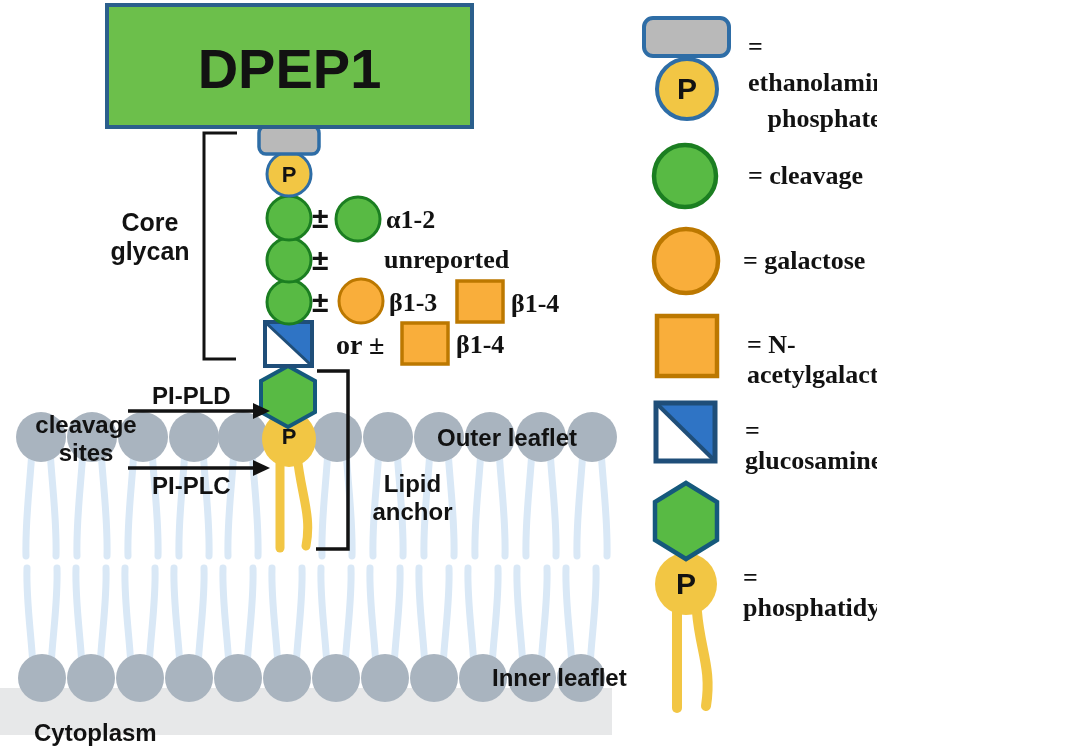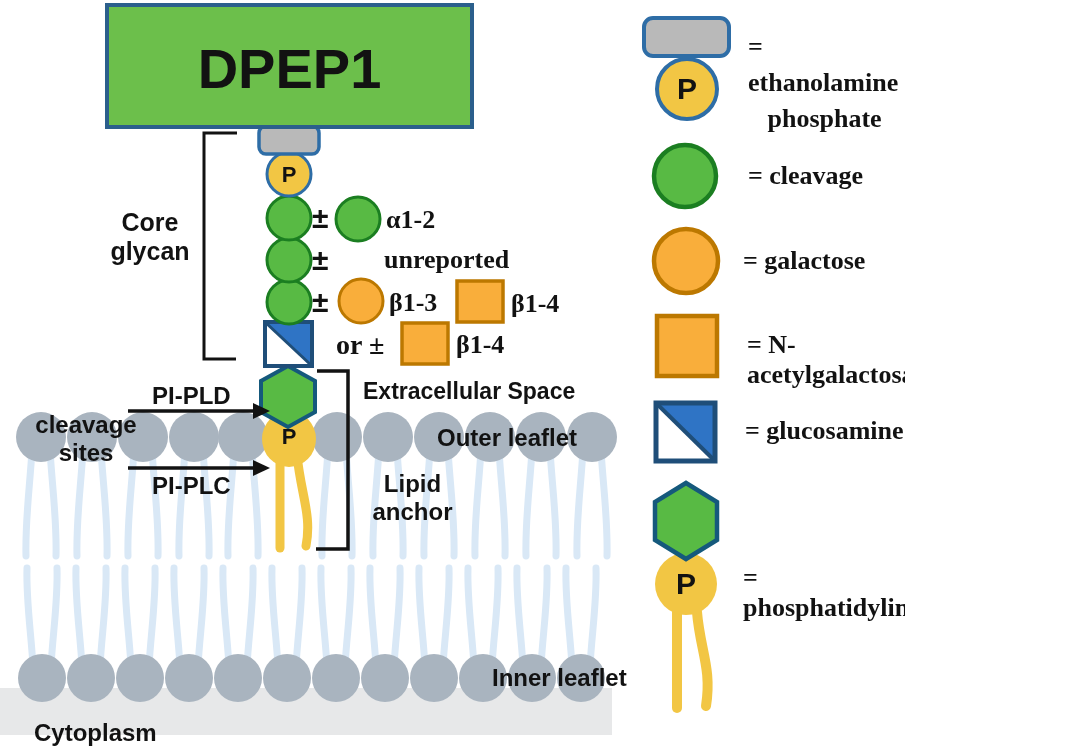--- a/index.html
+++ b/index.html
@@ -2,21 +2,20 @@
 <html><head>
 <meta charset="utf-8">
 <style>
   html,body{margin:0;padding:0;background:#ffffff;}
   #canvas{
     position:relative;
     width:877px;height:753px;
     background:#ffffff;
     font-family:"Liberation Sans",sans-serif;
     overflow:hidden;
-    padding-left:28px;
   }
   svg{position:absolute;left:0;top:0;}
   .lbl{
     position:absolute;
     font-weight:700;
     color:#121212;
     white-space:pre-line;
     line-height:1.15;
   }
   .pre{white-space:pre-wrap;}
@@ -189,21 +188,20 @@
   <div class="lbl pm" style="left:312px;top:243px;">±</div>
   <div class="lbl big" style="left:384px;top:245px;">unreported</div>
 
   <div class="lbl pm" style="left:312px;top:285px;">±</div>
   <div class="lbl big" style="left:389px;top:288px;">β1-3</div>
   <div class="lbl big" style="left:511px;top:289px;">β1-4</div>
 
   <div class="lbl big" style="left:336px;top:329px;font-size:28px;">or ±</div>
   <div class="lbl big" style="left:456px;top:330px;">β1-4</div>
 
-  <div class="lbl med" style="left:363px;top:378px;font-size:23px;">Extracellular Space</div>
 
   <div class="lbl med ctr" style="left:25px;top:411px;width:122px;">cleavage
 sites</div>
 
   <div class="lbl med" style="left:152px;top:382px;">PI-PLD</div>
   <div class="lbl med" style="left:152px;top:472px;">PI-PLC</div>
 
   <div class="lbl med ctr" style="left:360px;top:470px;width:105px;">Lipid
 anchor</div>
 

